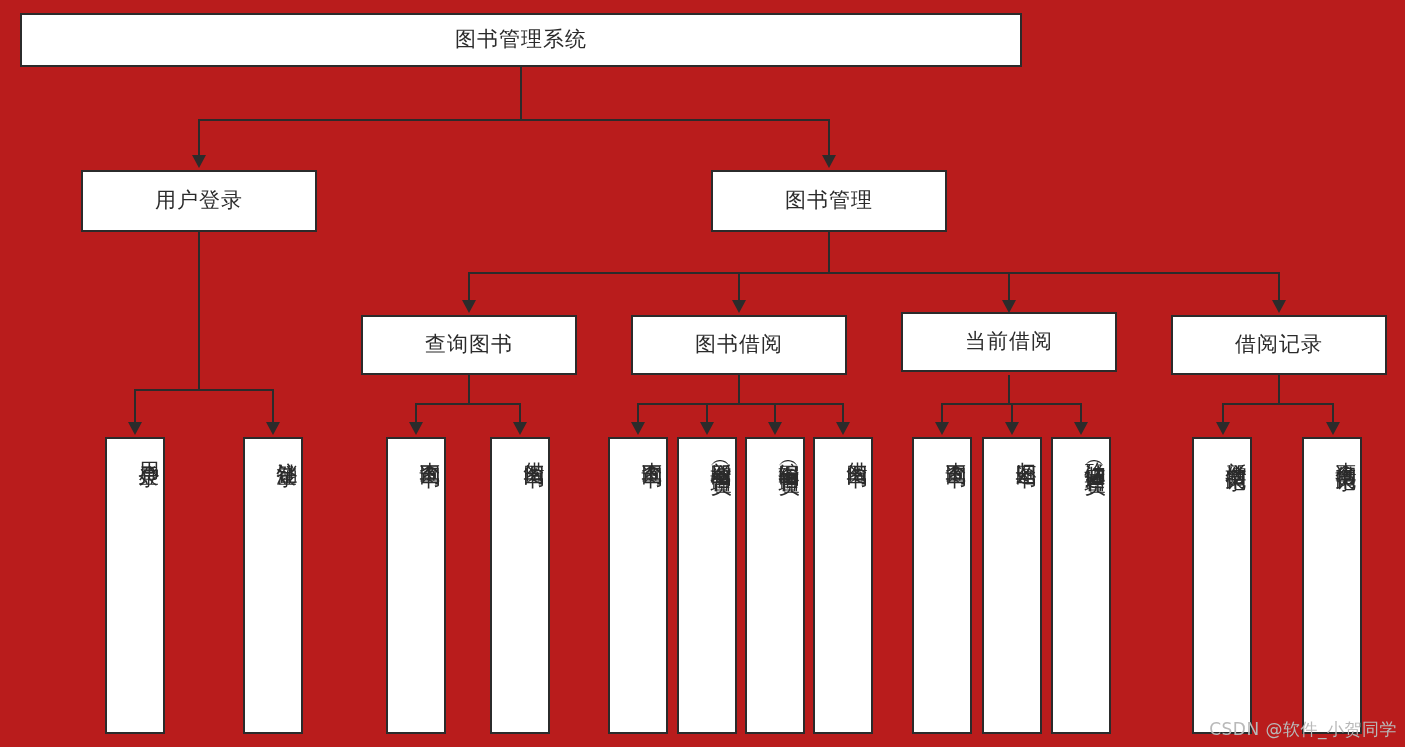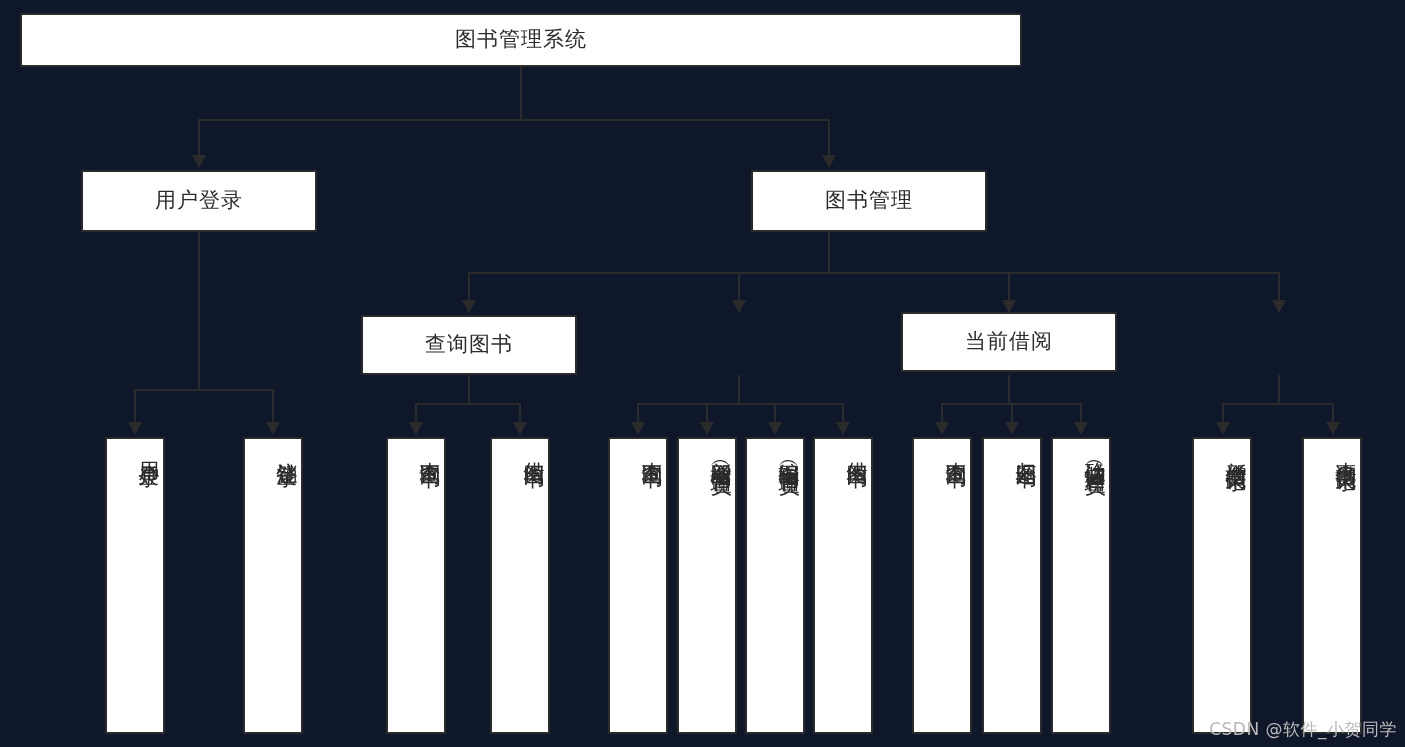--- a/index.html
+++ b/index.html
@@ -4,21 +4,21 @@
 <style>
   html, body {
     margin: 0;
     padding: 0;
     background: #ffffff;
   }
   #canvas {
     position: relative;
     width: 1405px;
     height: 747px;
-    background: #0f172a;
+    background: #b91c1c;
     overflow: hidden;
     font-family: "DejaVu Sans", "Liberation Sans", sans-serif;
   }
   .node {
     position: absolute;
     box-sizing: border-box;
     border: 2px solid #2b2b2b;
     background: #ffffff;
     display: flex;
     align-items: center;
@@ -92,21 +92,21 @@
   <div class="edge hline" style="left:198px; top:119px; width:632px; height:2px;"></div>
 
   <div class="edge vline" style="left:198px; top:119px; width:2px; height:38px;"></div>
   <div class="arrow" style="left:192px; top:155px;"></div>
   <div class="edge vline" style="left:828px; top:119px; width:2px; height:38px;"></div>
   <div class="arrow" style="left:822px; top:155px;"></div>
 
   <div class="node h" style="left:81px; top:170px; width:236px; height:62px;">
     <span>用户登录</span>
   </div>
-  <div class="node h" style="left:711px; top:170px; width:236px; height:62px;margin-left:40px;">
+  <div class="node h" style="left:711px; top:170px; width:236px; height:62px;">
     <span>图书管理</span>
   </div>
 
   <div class="edge vline" style="left:198px; top:232px; width:2px; height:157px;"></div>
   <div class="edge hline" style="left:134px; top:389px; width:138px; height:2px;"></div>
   <div class="edge vline" style="left:134px; top:389px; width:2px; height:35px;"></div>
   <div class="arrow" style="left:128px; top:422px;"></div>
   <div class="edge vline" style="left:272px; top:389px; width:2px; height:35px;"></div>
   <div class="arrow" style="left:266px; top:422px;"></div>
 
@@ -117,22 +117,28 @@
   <div class="edge vline" style="left:738px; top:272px; width:2px; height:30px;"></div>
   <div class="arrow" style="left:732px; top:300px;"></div>
   <div class="edge vline" style="left:1008px; top:272px; width:2px; height:30px;"></div>
   <div class="arrow" style="left:1002px; top:300px;"></div>
   <div class="edge vline" style="left:1278px; top:272px; width:2px; height:30px;"></div>
   <div class="arrow" style="left:1272px; top:300px;"></div>
 
   <div class="node h" style="left:361px; top:315px; width:216px; height:60px;">
     <span>查询图书</span>
   </div>
+  <div class="node h" style="left:631px; top:315px; width:216px; height:60px;">
+    <span>图书借阅</span>
+  </div>
   <div class="node h" style="left:901px; top:312px; width:216px; height:60px;">
     <span>当前借阅</span>
+  </div>
+  <div class="node h" style="left:1171px; top:315px; width:216px; height:60px;">
+    <span>借阅记录</span>
   </div>
 
   <div class="edge vline" style="left:468px; top:375px; width:2px; height:28px;"></div>
   <div class="edge hline" style="left:415px; top:403px; width:106px; height:2px;"></div>
   <div class="edge vline" style="left:415px; top:403px; width:2px; height:21px;"></div>
   <div class="arrow" style="left:409px; top:422px;"></div>
   <div class="edge vline" style="left:519px; top:403px; width:2px; height:21px;"></div>
   <div class="arrow" style="left:513px; top:422px;"></div>
 
   <div class="edge vline" style="left:738px; top:375px; width:2px; height:28px;"></div>

